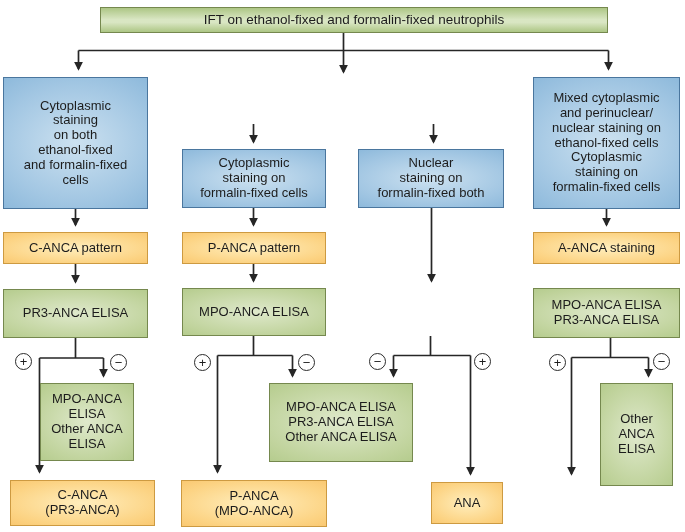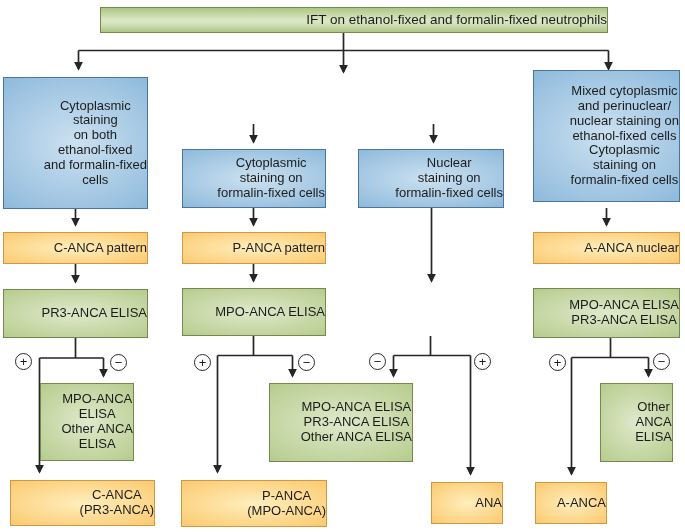--- a/index.html
+++ b/index.html
@@ -3,21 +3,21 @@
 <meta charset="utf-8">
 <style>
   html,body { margin:0; padding:0; background:#ffffff; }
   .canvas {
     position:relative; width:685px; height:532px; background:#ffffff;
     font-family:"Liberation Sans", sans-serif; color:#1c1c1c; overflow:hidden;
   }
   .layer { position:absolute; left:0; top:0; pointer-events:none; }
   .node {
     position:absolute; box-sizing:border-box;
-    display:flex; align-items:center; justify-content:flex-end;
+    display:flex; align-items:center; justify-content:center;
     text-align:center; font-size:13px; line-height:1.14;
   }
   .node span { white-space:pre-line; }
   .blue {
     background: radial-gradient(ellipse 95% 80% at 50% 50%, #cce1f0 0%, #a3c7e3 55%, #7fb0d6 100%);
     border:1px solid #4a769e;
   }
   .green {
     background: radial-gradient(ellipse 95% 85% at 50% 50%, #dfe9cc 0%, #c0d39c 60%, #a9c47e 100%);
     border:1px solid #75884e;
@@ -88,52 +88,52 @@
   <div class="node blue" style="left:3px;top:77px;width:145px;height:132px">
     <span>Cytoplasmic
 staining
 on both
 ethanol-fixed
 and formalin-fixed
 cells</span>
   </div>
 
 
-  <div class="node blue" style="left:533px;top:70px;width:147px;height:132px">
+  <div class="node blue" style="left:533px;top:77px;width:147px;height:132px">
     <span>Mixed cytoplasmic
 and perinuclear/
 nuclear staining on
 ethanol-fixed cells
 Cytoplasmic
 staining on
 formalin-fixed cells</span>
   </div>
 
   <div class="node blue" style="left:182px;top:149px;width:144px;height:59px">
     <span>Cytoplasmic
 staining on
 formalin-fixed cells</span>
   </div>
 
   <div class="node blue" style="left:358px;top:149px;width:146px;height:59px">
     <span>Nuclear
 staining on
-formalin-fixed cells</span>
+formalin-fixed both</span>
   </div>
 
   <div class="node orange" style="left:3px;top:232px;width:145px;height:32px">
     <span>C-ANCA pattern</span>
   </div>
 
   <div class="node orange" style="left:182px;top:232px;width:144px;height:32px">
     <span>P-ANCA pattern</span>
   </div>
 
   <div class="node orange" style="left:533px;top:232px;width:147px;height:32px">
-    <span>A-ANCA nuclear</span>
+    <span>A-ANCA staining</span>
   </div>
 
   <div class="node green" style="left:3px;top:289px;width:145px;height:49px">
     <span>PR3-ANCA ELISA</span>
   </div>
 
   <div class="node green" style="left:182px;top:288px;width:144px;height:48px">
     <span>MPO-ANCA ELISA</span>
   </div>
 
@@ -149,43 +149,40 @@
 Other ANCA
 ELISA</span>
   </div>
 
   <div class="node green" style="left:269px;top:383px;width:144px;height:79px">
     <span>MPO-ANCA ELISA
 PR3-ANCA ELISA
 Other ANCA ELISA</span>
   </div>
 
-  <div class="node green" style="left:600px;top:383px;width:73px;height:79px">
+  <div class="node green" style="left:600px;top:383px;width:73px;height:103px">
     <span>Other
 ANCA
 ELISA</span>
   </div>
 
   <div class="node orange" style="left:10px;top:480px;width:145px;height:46px">
     <span>C-ANCA
 (PR3-ANCA)</span>
   </div>
 
   <div class="node orange" style="left:431px;top:482px;width:72px;height:42px">
     <span>ANA</span>
   </div>
 
   <div class="node orange" style="left:181px;top:480px;width:146px;height:47px">
     <span>P-ANCA
 (MPO-ANCA)</span>
   </div>
 
-  <div class="node orange" style="left:535px;top:482px;width:72px;height:42px">
-    <span>A-ANCA</span>
-  </div>
 
   <div class="badge" style="left:15px;top:353px">
     <span>+</span>
   </div>
   <div class="badge" style="left:110px;top:354px">
     <span>−</span>
   </div>
   <div class="badge" style="left:194px;top:354px">
     <span>+</span>
   </div>

